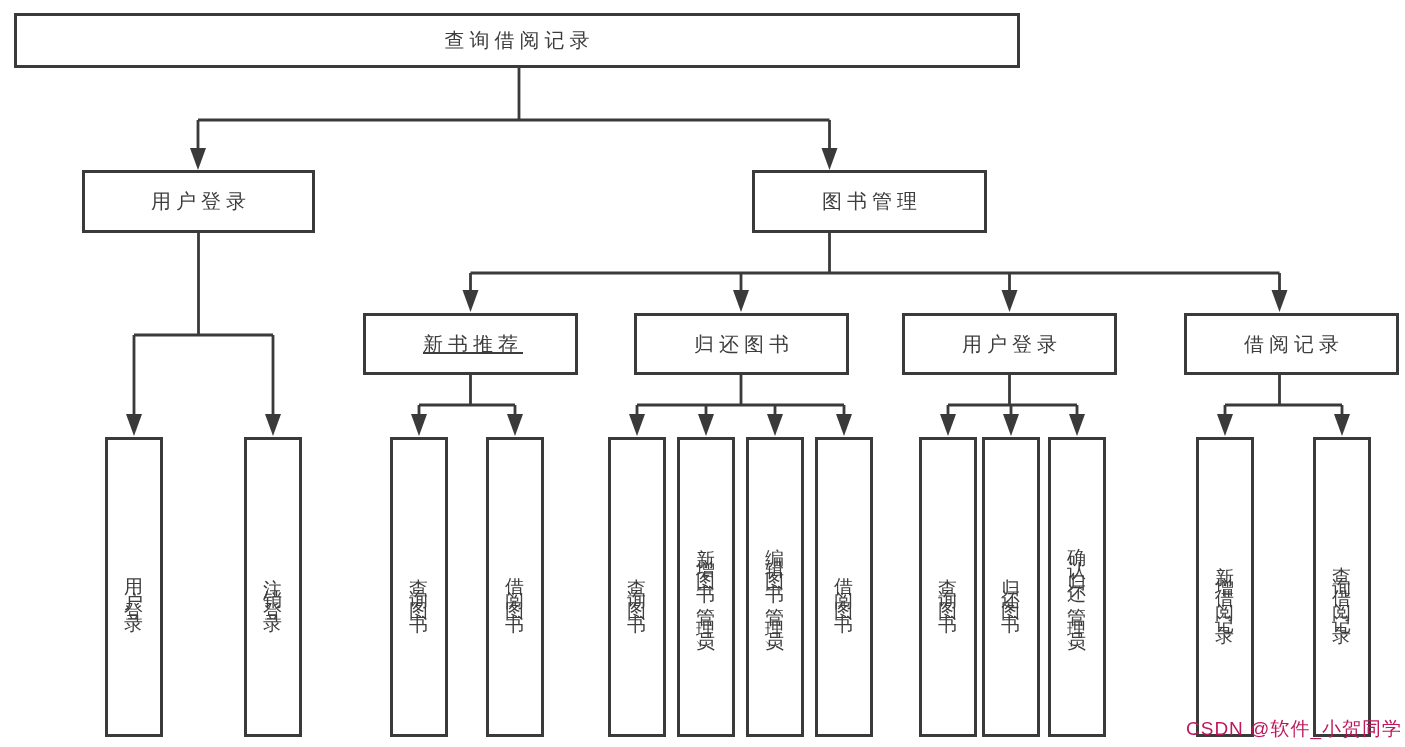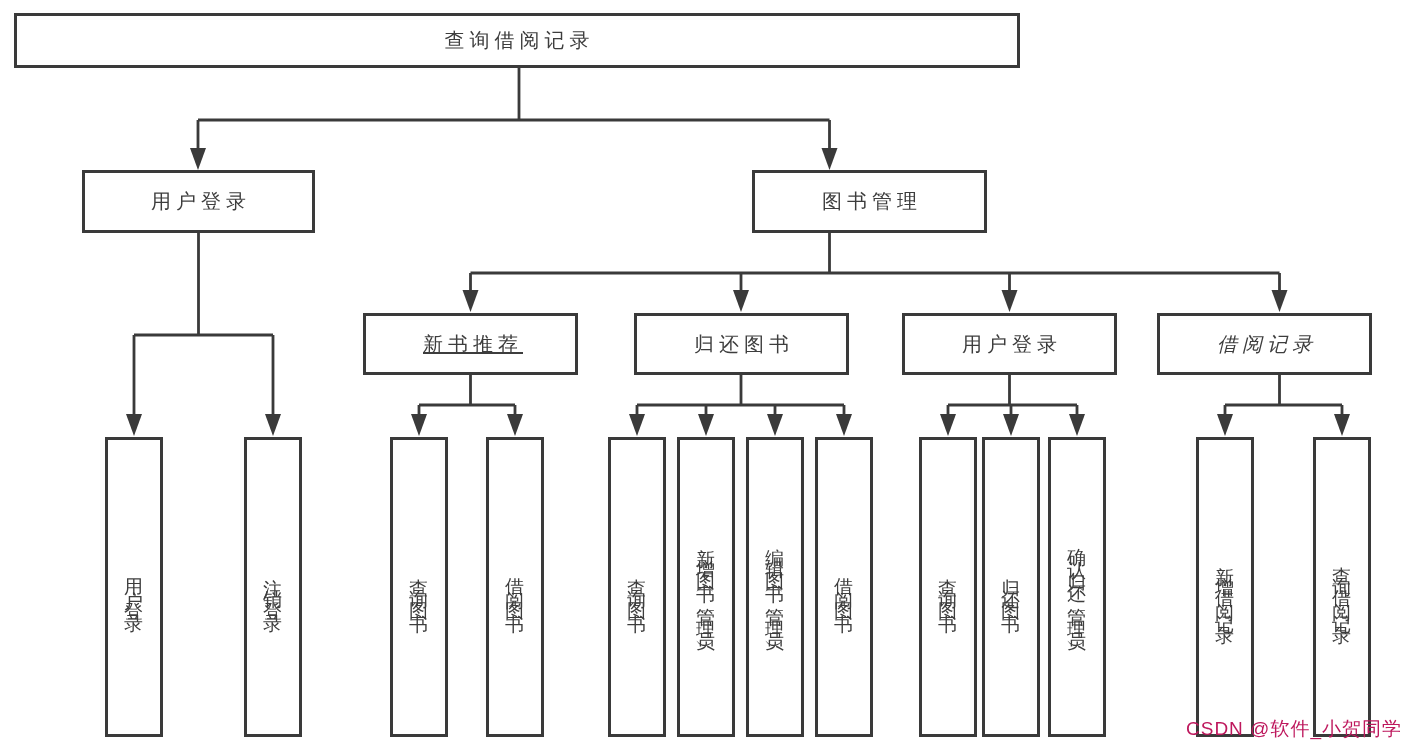--- a/index.html
+++ b/index.html
@@ -40,21 +40,21 @@
   }
   .node.root   { left: 14px;  top: 13px;  width: 1006px; height: 55px; }
 
   .node.l2a    { left: 82px;  top: 170px; width: 233px;  height: 63px; }
   .node.l2b    { left: 712px; top: 170px; width: 235px;  height: 63px; margin-left: 40px; }
 
   .node.l3     { top: 313px; width: 215px; height: 62px; }
   .node.l3a    { left: 363px; text-decoration: underline;  }
   .node.l3b    { left: 634px;  }
   .node.l3c    { left: 902px;  }
-  .node.l3d    { left: 1157px; font-style: italic; }
+  .node.l3d    { left: 1184px; }
 
   .node.leaf {
     top: 437px;
     width: 58px;
     height: 300px;
     font-size: 19px;
     letter-spacing: 0;
     text-indent: 0;
     padding: 0;
   }

